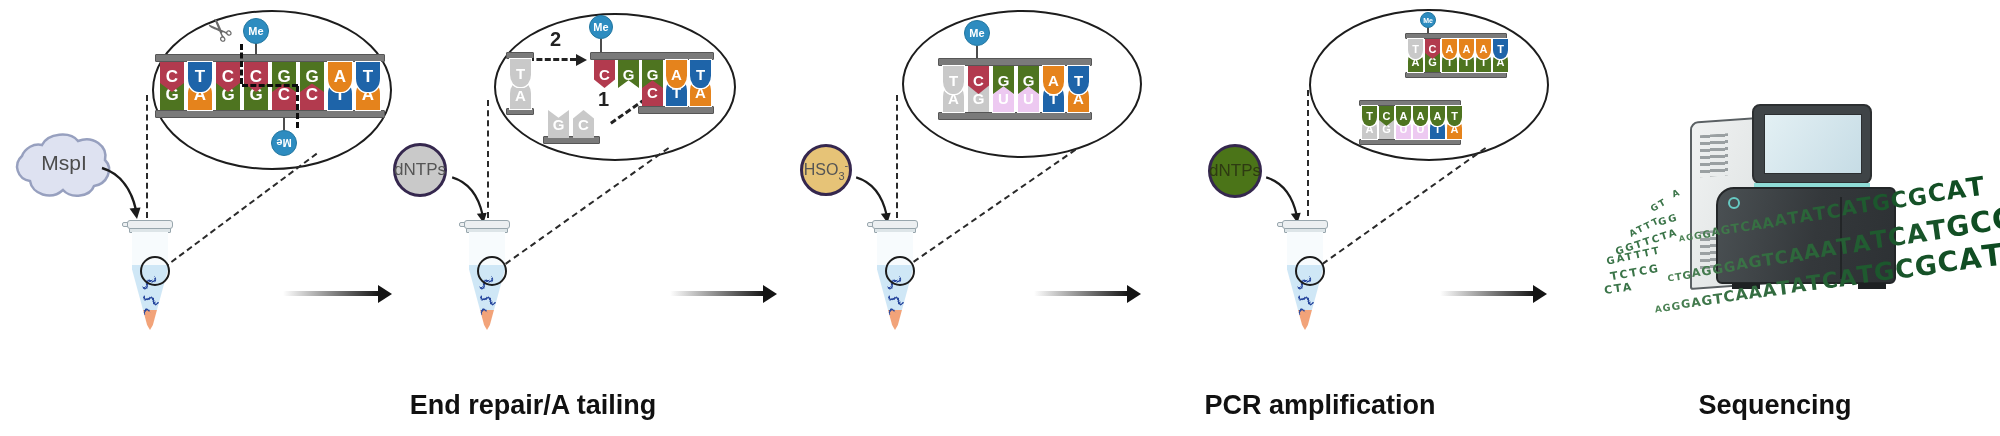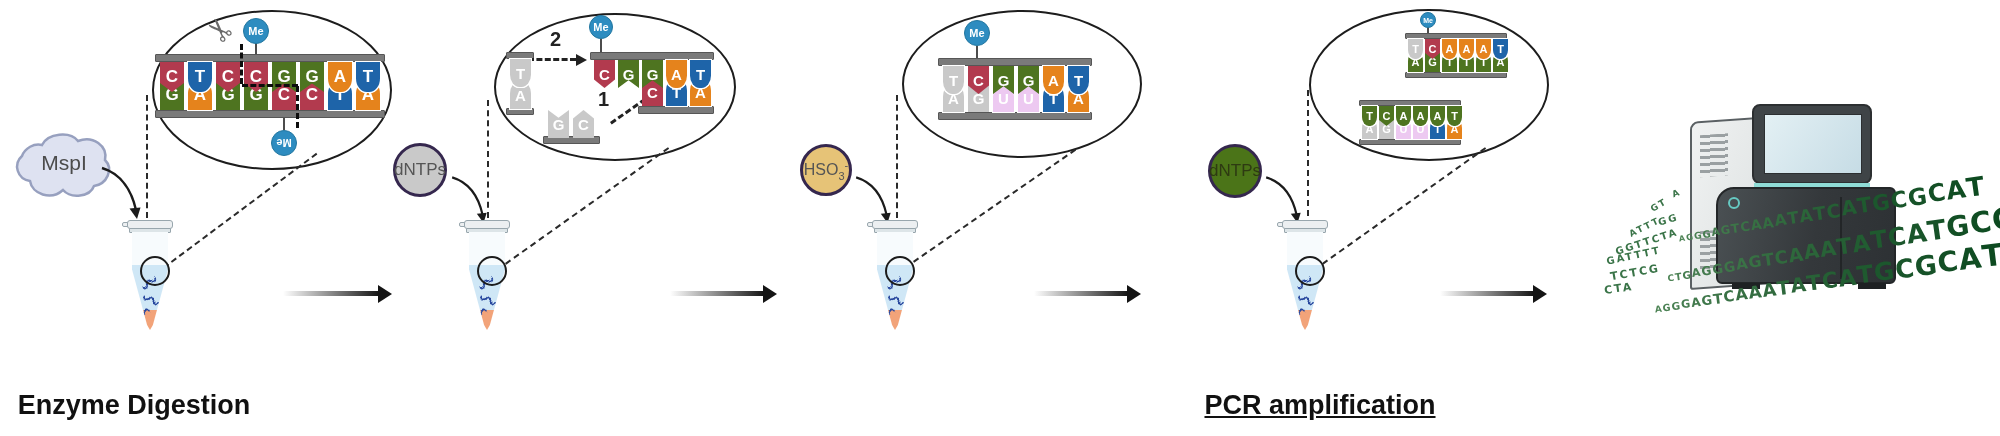--- a/index.html
+++ b/index.html
@@ -168,21 +168,20 @@
       <div class="vessel">
         <div class="liquid"></div>
         <div class="tip"></div>
         <span class="helix" style="left:4px;top:40px;transform:rotate(-40deg);">sss</span>
         <span class="helix" style="left:14px;top:56px;transform:rotate(25deg);">sss</span>
         <span class="helix" style="left:5px;top:68px;transform:rotate(-15deg);">ss</span>
       </div>
       <div class="lens" style="left:13px;top:40px;"></div>
     </div>
 
-    <div class="step-label" style="left:134px;">Enzyme Digestion</div>
   </section>
 
   <div class="flow-arrow" style="left:283px;top:291px;width:96px;"></div>
 
   <section>
     <div class="bubble abs" style="left:494px;top:13px;width:238px;height:144px;"></div>
 
     <div class="bar abs" style="left:506px;top:52px;width:28px;height:7px;"></div>
     <div class="strand md" style="left:510px;top:59px;z-index:2;">
         <span class="tile c-gray s-round-down">T</span>
@@ -240,20 +239,21 @@
       <div class="vessel">
         <div class="liquid"></div>
         <div class="tip"></div>
         <span class="helix" style="left:4px;top:40px;transform:rotate(-40deg);">sss</span>
         <span class="helix" style="left:14px;top:56px;transform:rotate(25deg);">sss</span>
         <span class="helix" style="left:5px;top:68px;transform:rotate(-15deg);">ss</span>
       </div>
       <div class="lens" style="left:13px;top:40px;"></div>
     </div>
 
+    <div class="step-label" style="left:533px;">End repair/A tailing</div>
   </section>
 
   <div class="flow-arrow" style="left:670px;top:291px;width:94px;"></div>
 
   <section>
     <div class="bubble abs" style="left:902px;top:10px;width:236px;height:144px;"></div>
 
     <div class="me" style="left:964px;top:20px;z-index:3;">Me</div>
     <div class="me-stem" style="left:976px;top:46px;height:12px;"></div>
 
@@ -366,21 +366,21 @@
       <div class="vessel">
         <div class="liquid"></div>
         <div class="tip"></div>
         <span class="helix" style="left:4px;top:40px;transform:rotate(-40deg);">sss</span>
         <span class="helix" style="left:14px;top:56px;transform:rotate(25deg);">sss</span>
         <span class="helix" style="left:5px;top:68px;transform:rotate(-15deg);">ss</span>
       </div>
       <div class="lens" style="left:13px;top:40px;"></div>
     </div>
 
-    <div class="step-label" style="left:1320px;text-decoration:underline;">PCR amplification</div>
+    <div class="step-label" style="left:1320px;">PCR amplification</div>
   </section>
 
   <div class="flow-arrow" style="left:1440px;top:291px;width:94px;"></div>
 
   <section>
 
     <div class="seq-tower">
       <div class="vent" style="left:8px;top:12px;width:28px;height:42px;"></div>
       <div class="vent" style="left:8px;top:108px;width:60px;height:40px;"></div>
     </div>
@@ -473,14 +473,15 @@
 
     <span class="scatter" style="left:1672px;top:188px;font-size:9px;transform:rotate(-22deg);">A</span>
     <span class="scatter" style="left:1650px;top:200px;font-size:9px;transform:rotate(-30deg);">GT</span>
     <span class="scatter" style="left:1658px;top:214px;font-size:10px;transform:rotate(-16deg);">GG</span>
     <span class="scatter" style="left:1628px;top:222px;font-size:9px;transform:rotate(-26deg);">ATTT</span>
     <span class="scatter" style="left:1614px;top:236px;font-size:10px;transform:rotate(-18deg);">GGTTCTA</span>
     <span class="scatter" style="left:1606px;top:250px;font-size:10px;transform:rotate(-12deg);">GATTTT</span>
     <span class="scatter" style="left:1610px;top:266px;font-size:11px;transform:rotate(-10deg);">TCTCG</span>
     <span class="scatter" style="left:1604px;top:282px;font-size:11px;transform:rotate(-8deg);">CTA</span>
 
+    <div class="step-label" style="left:1775px;">Sequencing</div>
   </section>
 </div>
 
 </body></html>

